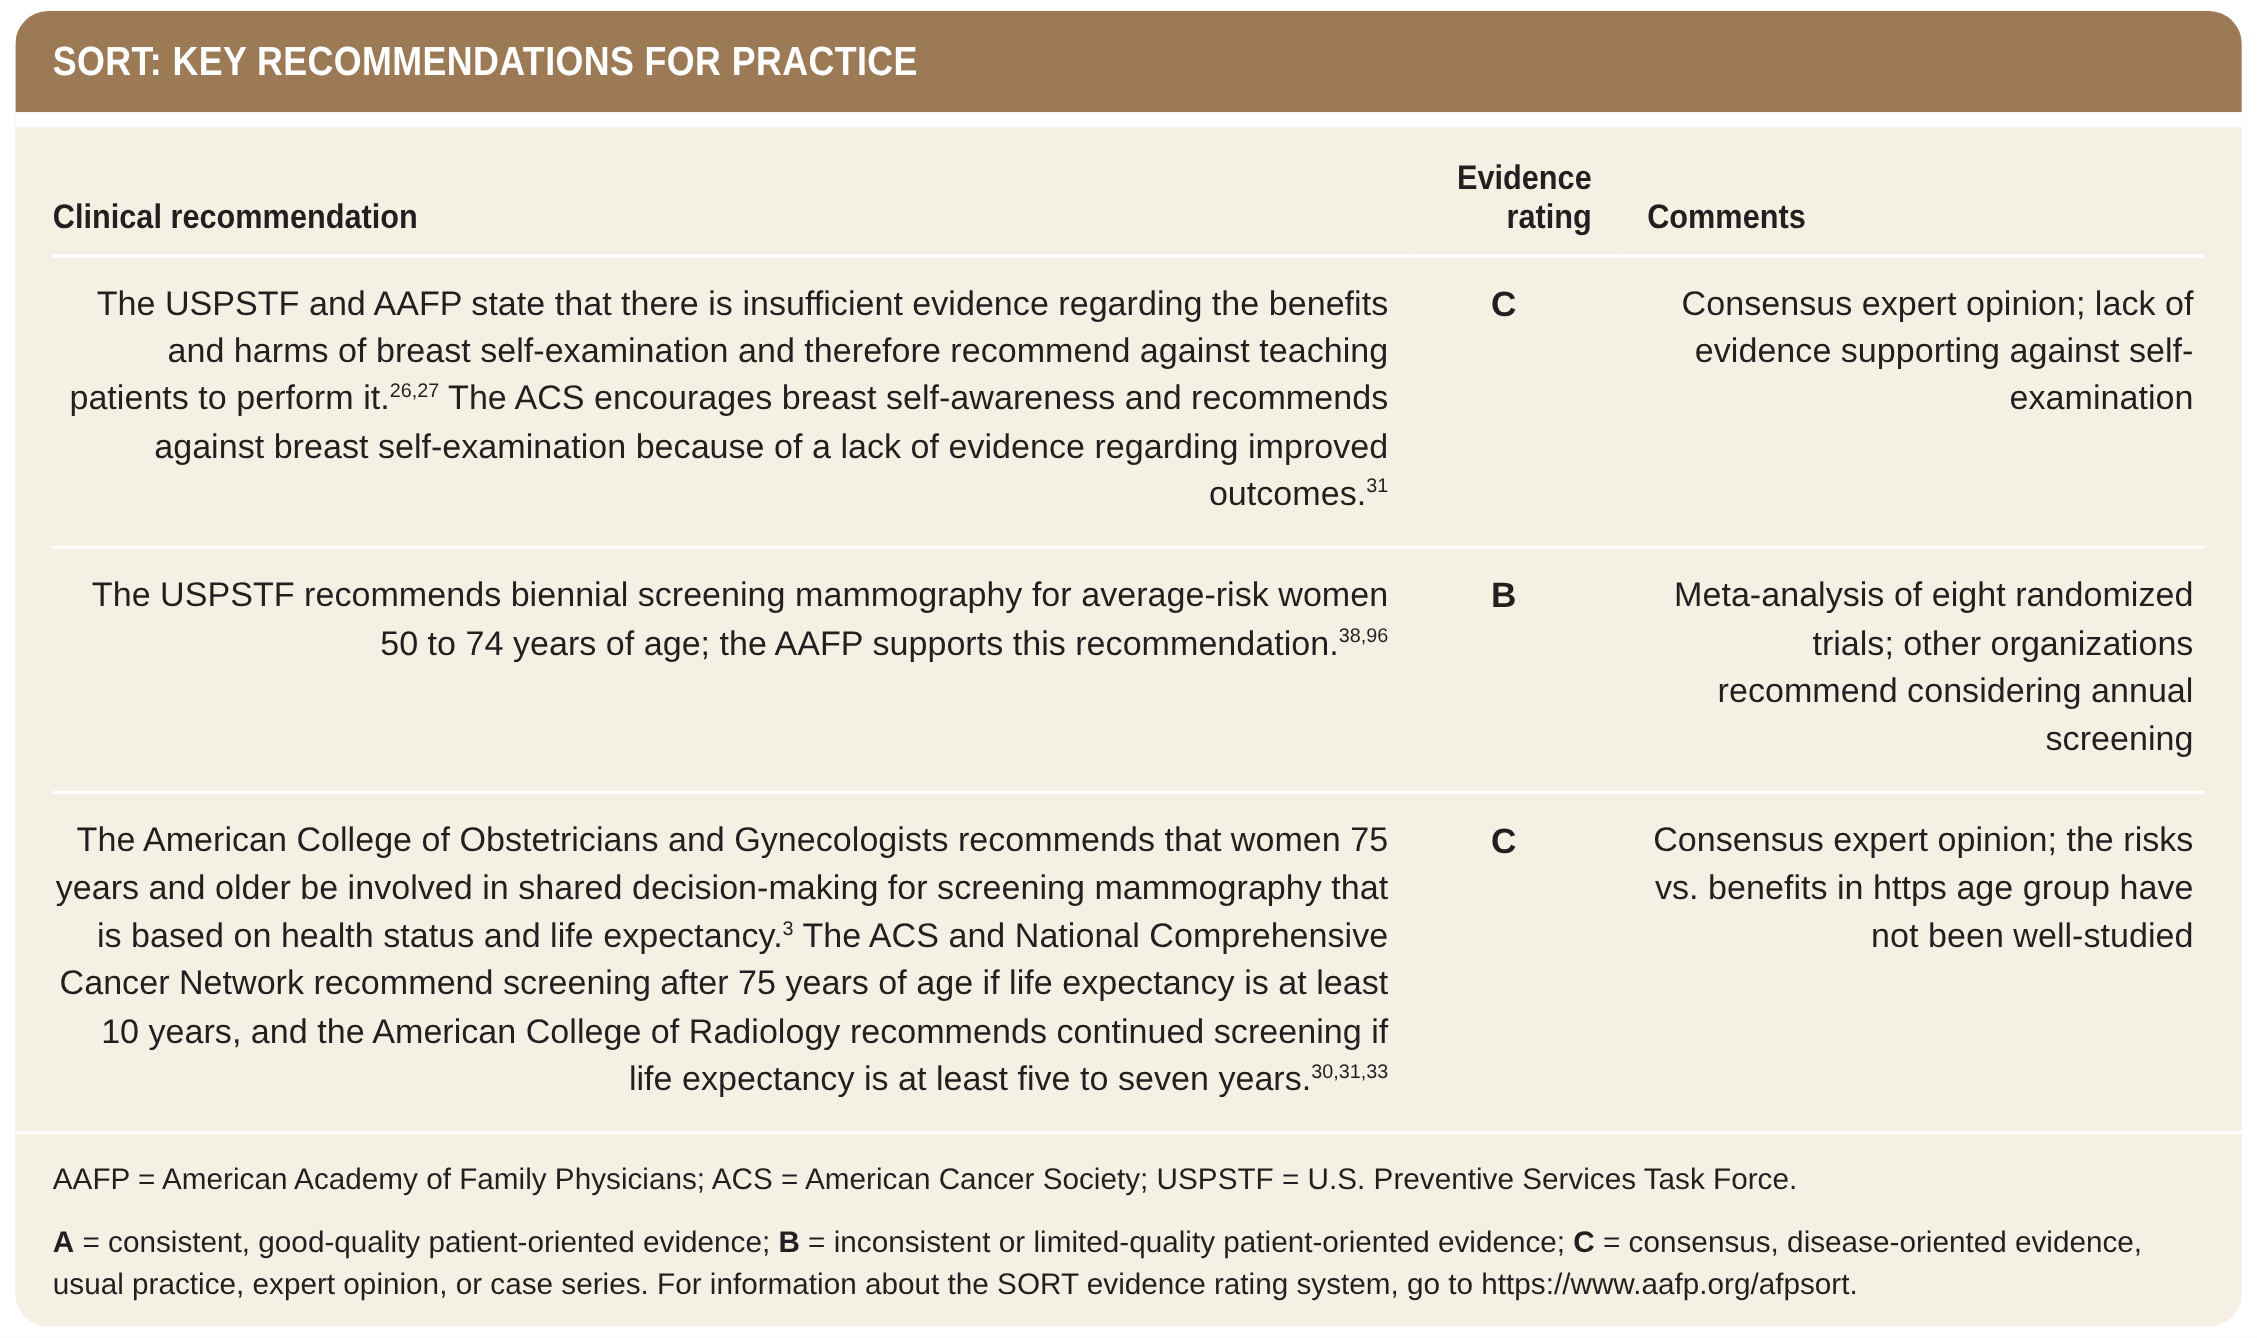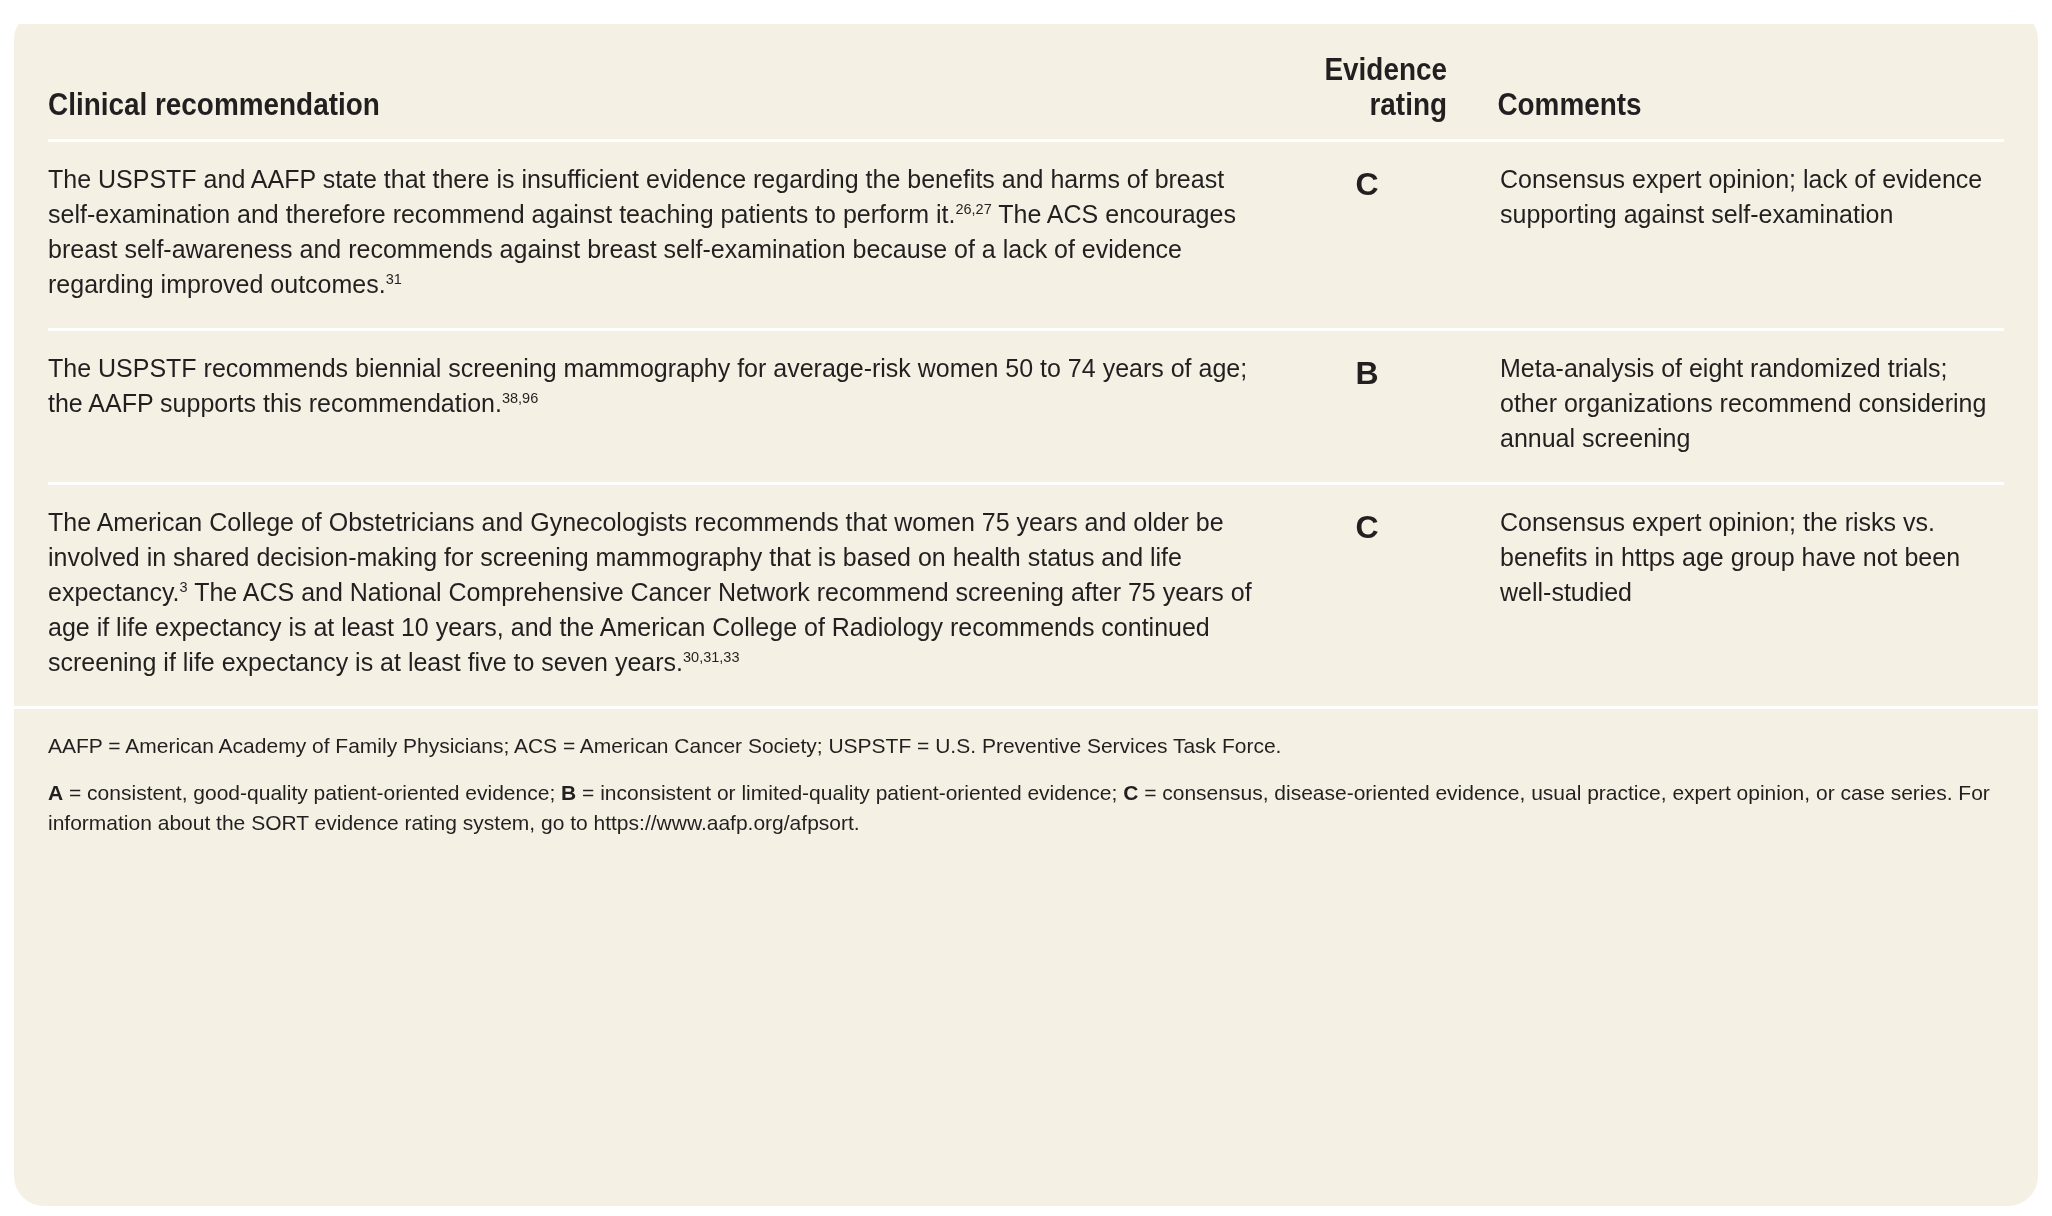--- a/index.html
+++ b/index.html
@@ -89,23 +89,24 @@
 
   
   .row-sep > td {
     border-top: 3px solid #ffffff;
   }
 
   .tbl td {
     vertical-align: top;
     padding-top: 20px;
     padding-bottom: 26px;
-    font-size: 25px;
+    font-size: 31px;
     line-height: 1.40;
     color: #231f20;
+    text-align: right;
   }
 
   td.rec-cell {
     padding-right: 24px;
   }
   td.rate-cell {
     text-align: center;
     font-weight: bold;
     font-size: 32px;
     padding-left: 0;
@@ -122,33 +123,36 @@
     line-height: 0;
   }
 
   
   .footnotes {
     border-top: 3px solid #ffffff;
     padding: 22px 34px 0 34px;
     background: #f4f1e4;
   }
   .fn {
-    font-size: 21px;
+    font-size: 27px;
     line-height: 1.42;
     color: #231f20;
     margin-bottom: 18px;
   }
   .fn:last-child { margin-bottom: 0; }
   .fn b { font-weight: bold; }
 </style>
 </head>
 <body>
 
 <div class="card">
 
+  <div class="card-header">
+    <div class="title">SORT: KEY RECOMMENDATIONS FOR PRACTICE</div>
+  </div>
 
   <div class="header-gap"></div>
 
   <div class="table-body">
     <table class="tbl">
       <colgroup>
         <col class="c-rec">
           <col class="c-rate">
           <col class="c-com">
       </colgroup>

